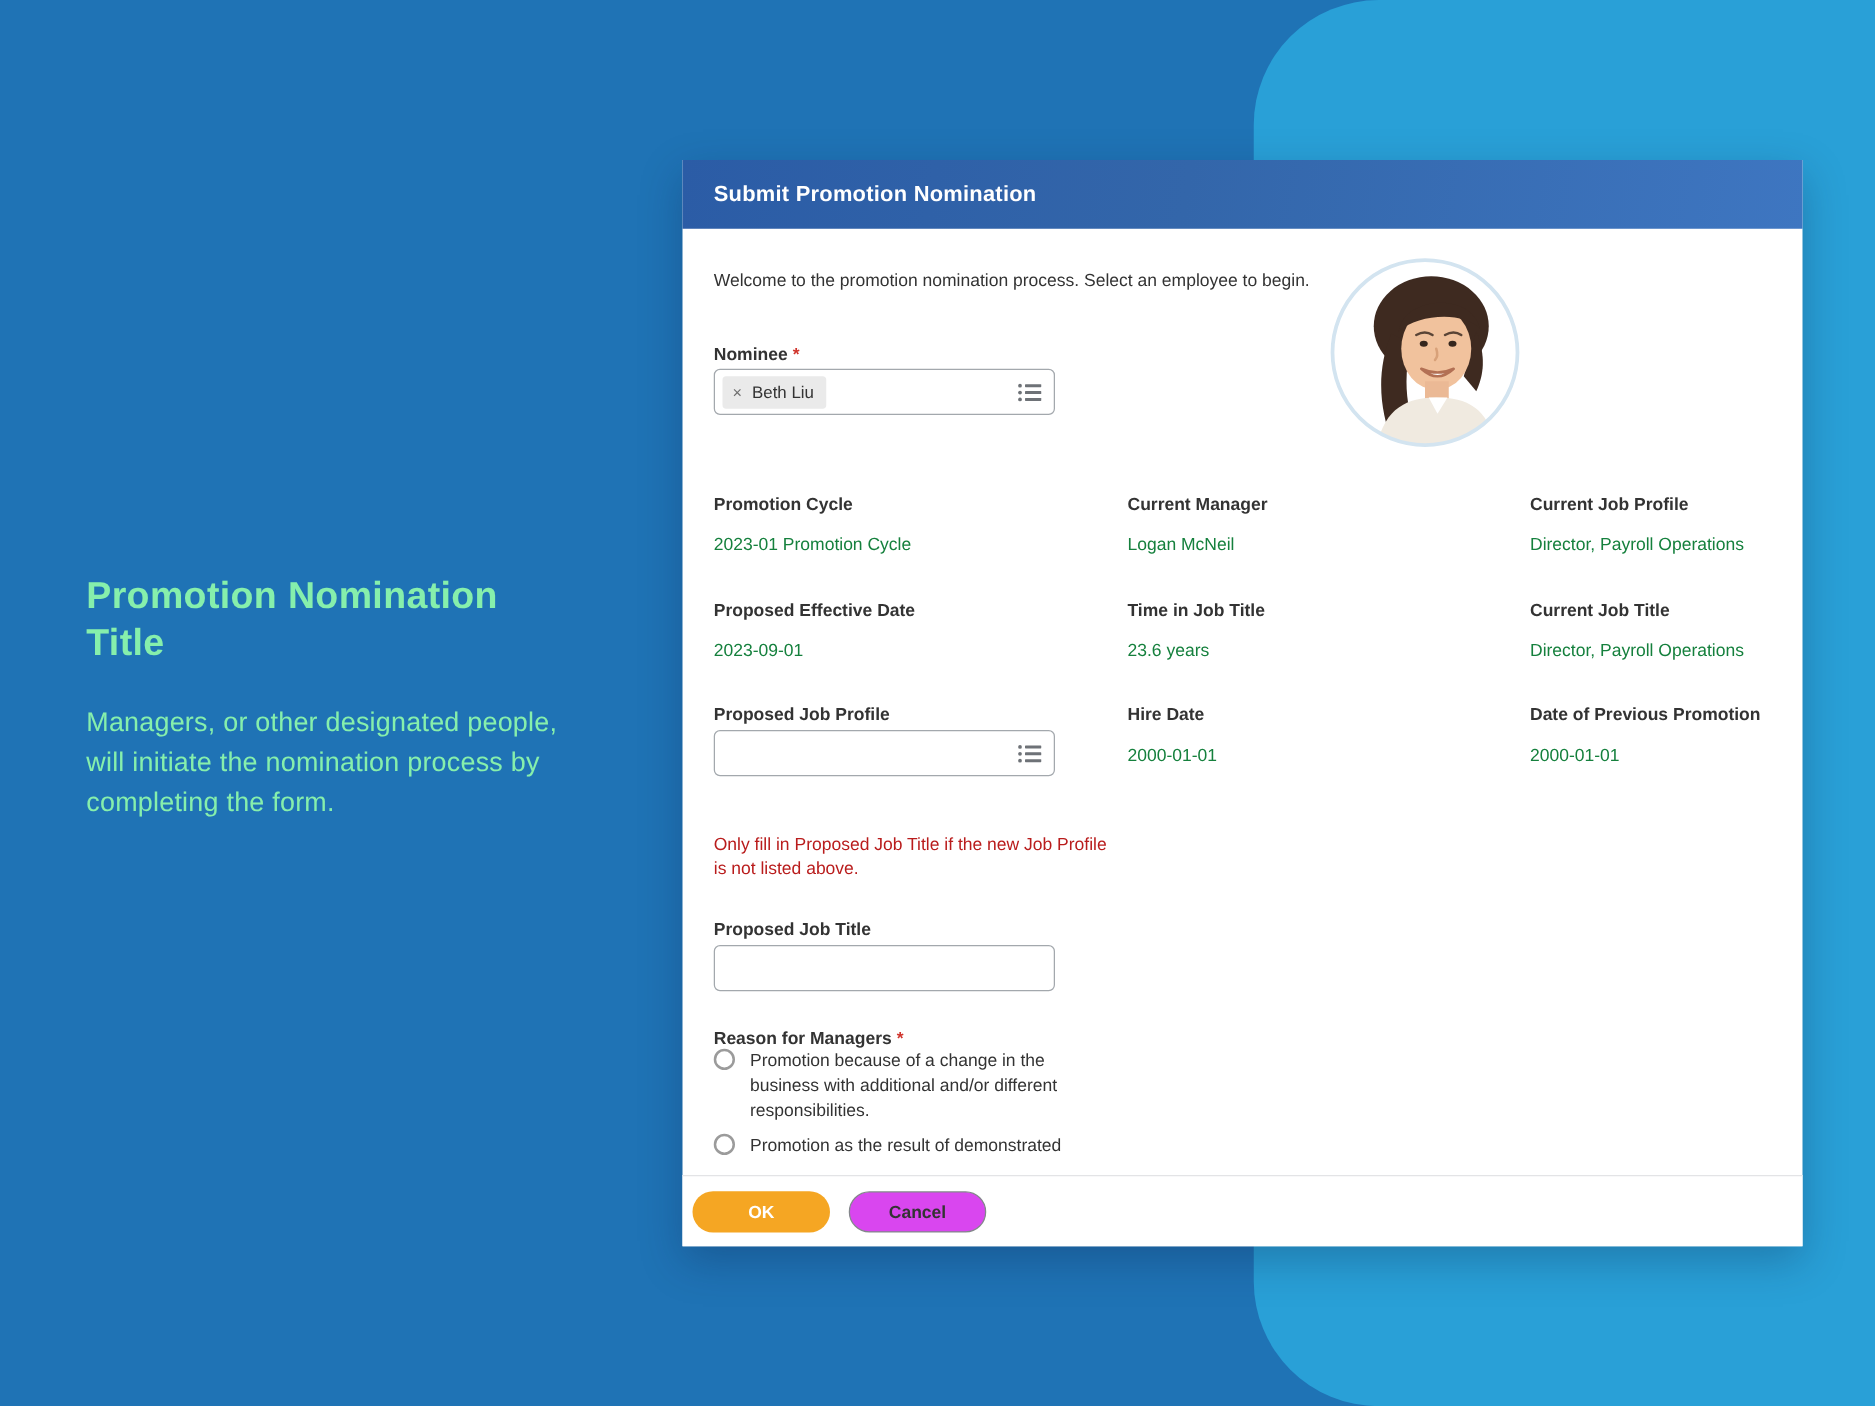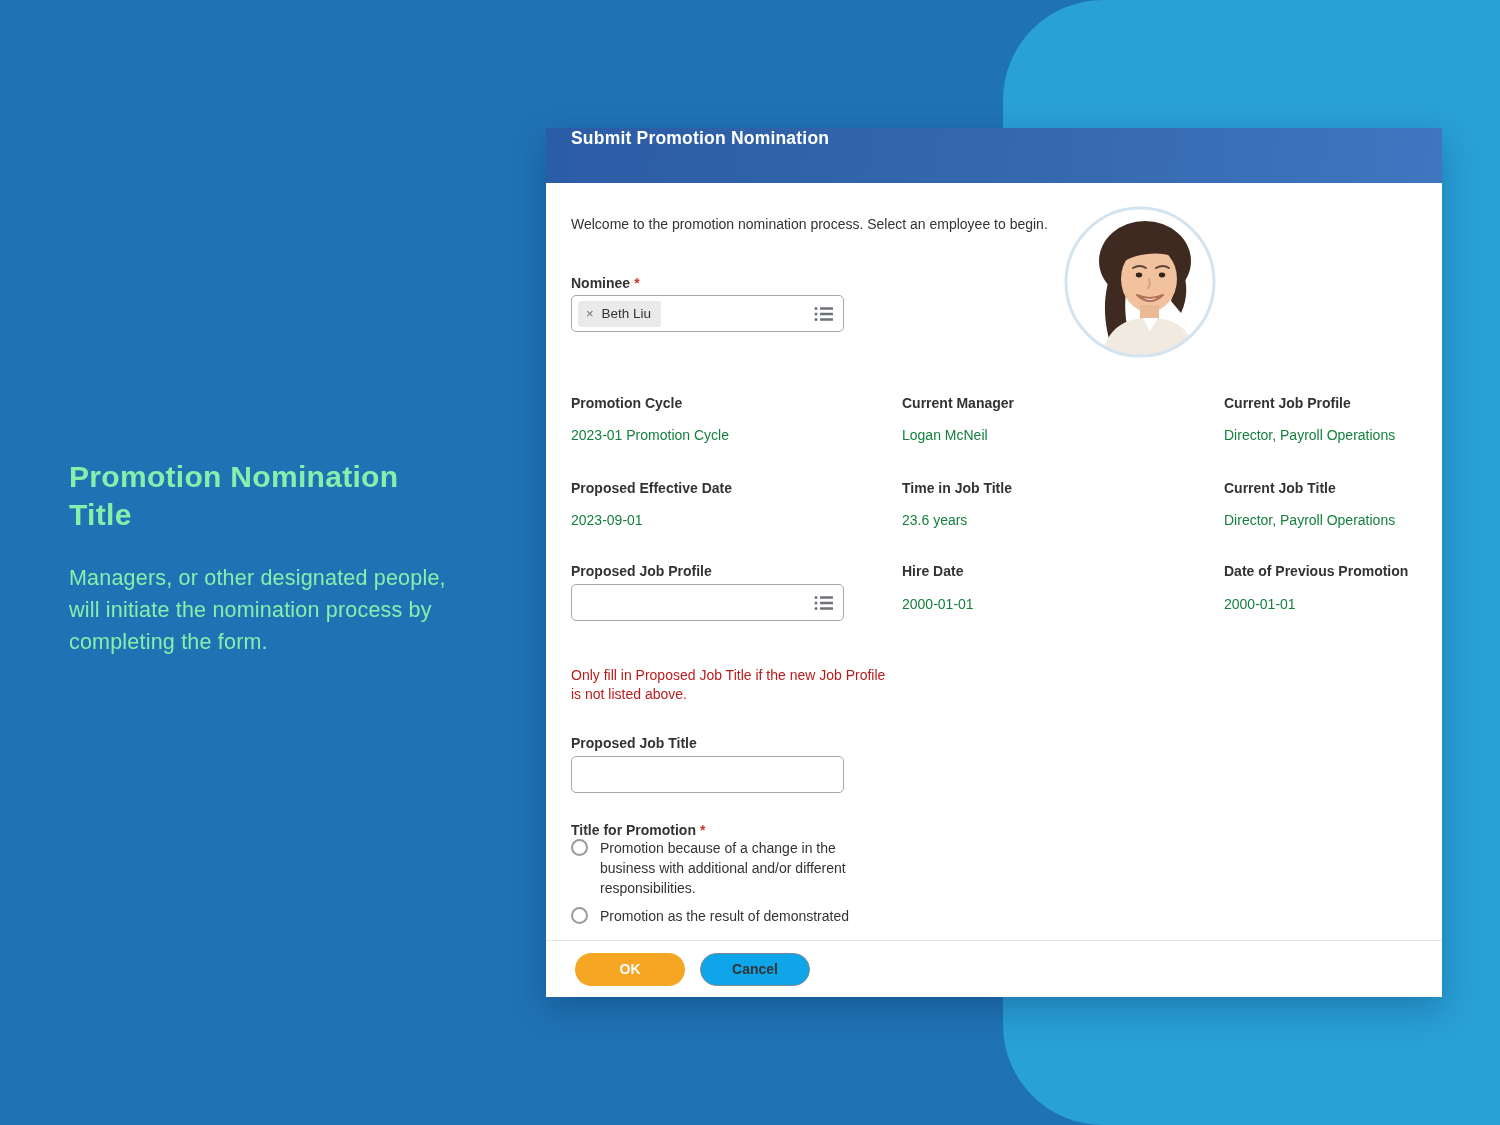--- a/index.html
+++ b/index.html
@@ -47,21 +47,21 @@
     position: absolute;
     left: 546px; top: 128px;
     width: 896px; height: 869px;
     background: #ffffff;
     box-shadow: 0 12px 32px rgba(10,30,70,.28);
     display: flex; flex-direction: column;
   }
   .dialog-header {
     height: 55px;
     background: linear-gradient(100deg, #2B5CA6 0%, #36A 45%, #3E76C1 100%);
-    display: flex; 
+    display: flex; align-items: center;
     padding-left: 25px;
     flex: 0 0 auto;
   }
   .dialog-title {
     color: #ffffff;
     font-size: 17.5px;
     font-weight: 700;
     letter-spacing: .2px;
   }
   .dialog-body {
@@ -69,21 +69,21 @@
     height: 757px;
     overflow: hidden;
     flex: 0 0 auto;
     color: #333333;
   }
   .dialog-footer {
     flex: 1 1 auto;
     border-top: 1px solid #E3E4E6;
     background: #ffffff;
     display: flex; align-items: center;
-    padding-left: 29px;
+    padding-left: 8px;
     gap: 15px;
   }
 
   .welcome {
     position: absolute; left: 25px; top: 33px;
     font-size: 14px; color: #333;
   }
 
   
   .avatar {
@@ -172,21 +172,21 @@
     display: inline-flex; align-items: center; justify-content: center;
     cursor: pointer;
     font-family: "Liberation Sans", sans-serif;
   }
   .btn-ok {
     background: #F5A623;
     color: #ffffff;
     border: none;
   }
   .btn-cancel {
-    background: #0ea5e9;
+    background: #d946ef;
     color: #333333;
     border: 1px solid #83878B;
   }
 </style>
 </head>
 <body>
 
 <div class="accent-shape"></div>
 
 <div class="left-panel">
@@ -312,21 +312,21 @@
 
     <div class="abs pjt-block">
       <div class="label">Proposed Job Title</div>
       <div class="input-box" style="padding-right:6px">
         <span></span>
       </div>
     </div>
 
     <div class="abs reason-block">
       <div class="label">
-        <span>Title for Promotion</span><span class="req">*</span>
+        <span>Reason for Managers</span><span class="req">*</span>
       </div>
       <div class="radio-option">
         <span class="radio-circle"></span>
         <span class="radio-label">Promotion because of a change in the business with additional and/or different responsibilities.</span>
       </div>
       <div class="radio-option">
         <span class="radio-circle"></span>
         <span class="radio-label">Promotion as the result of demonstrated</span>
       </div>
     </div>

